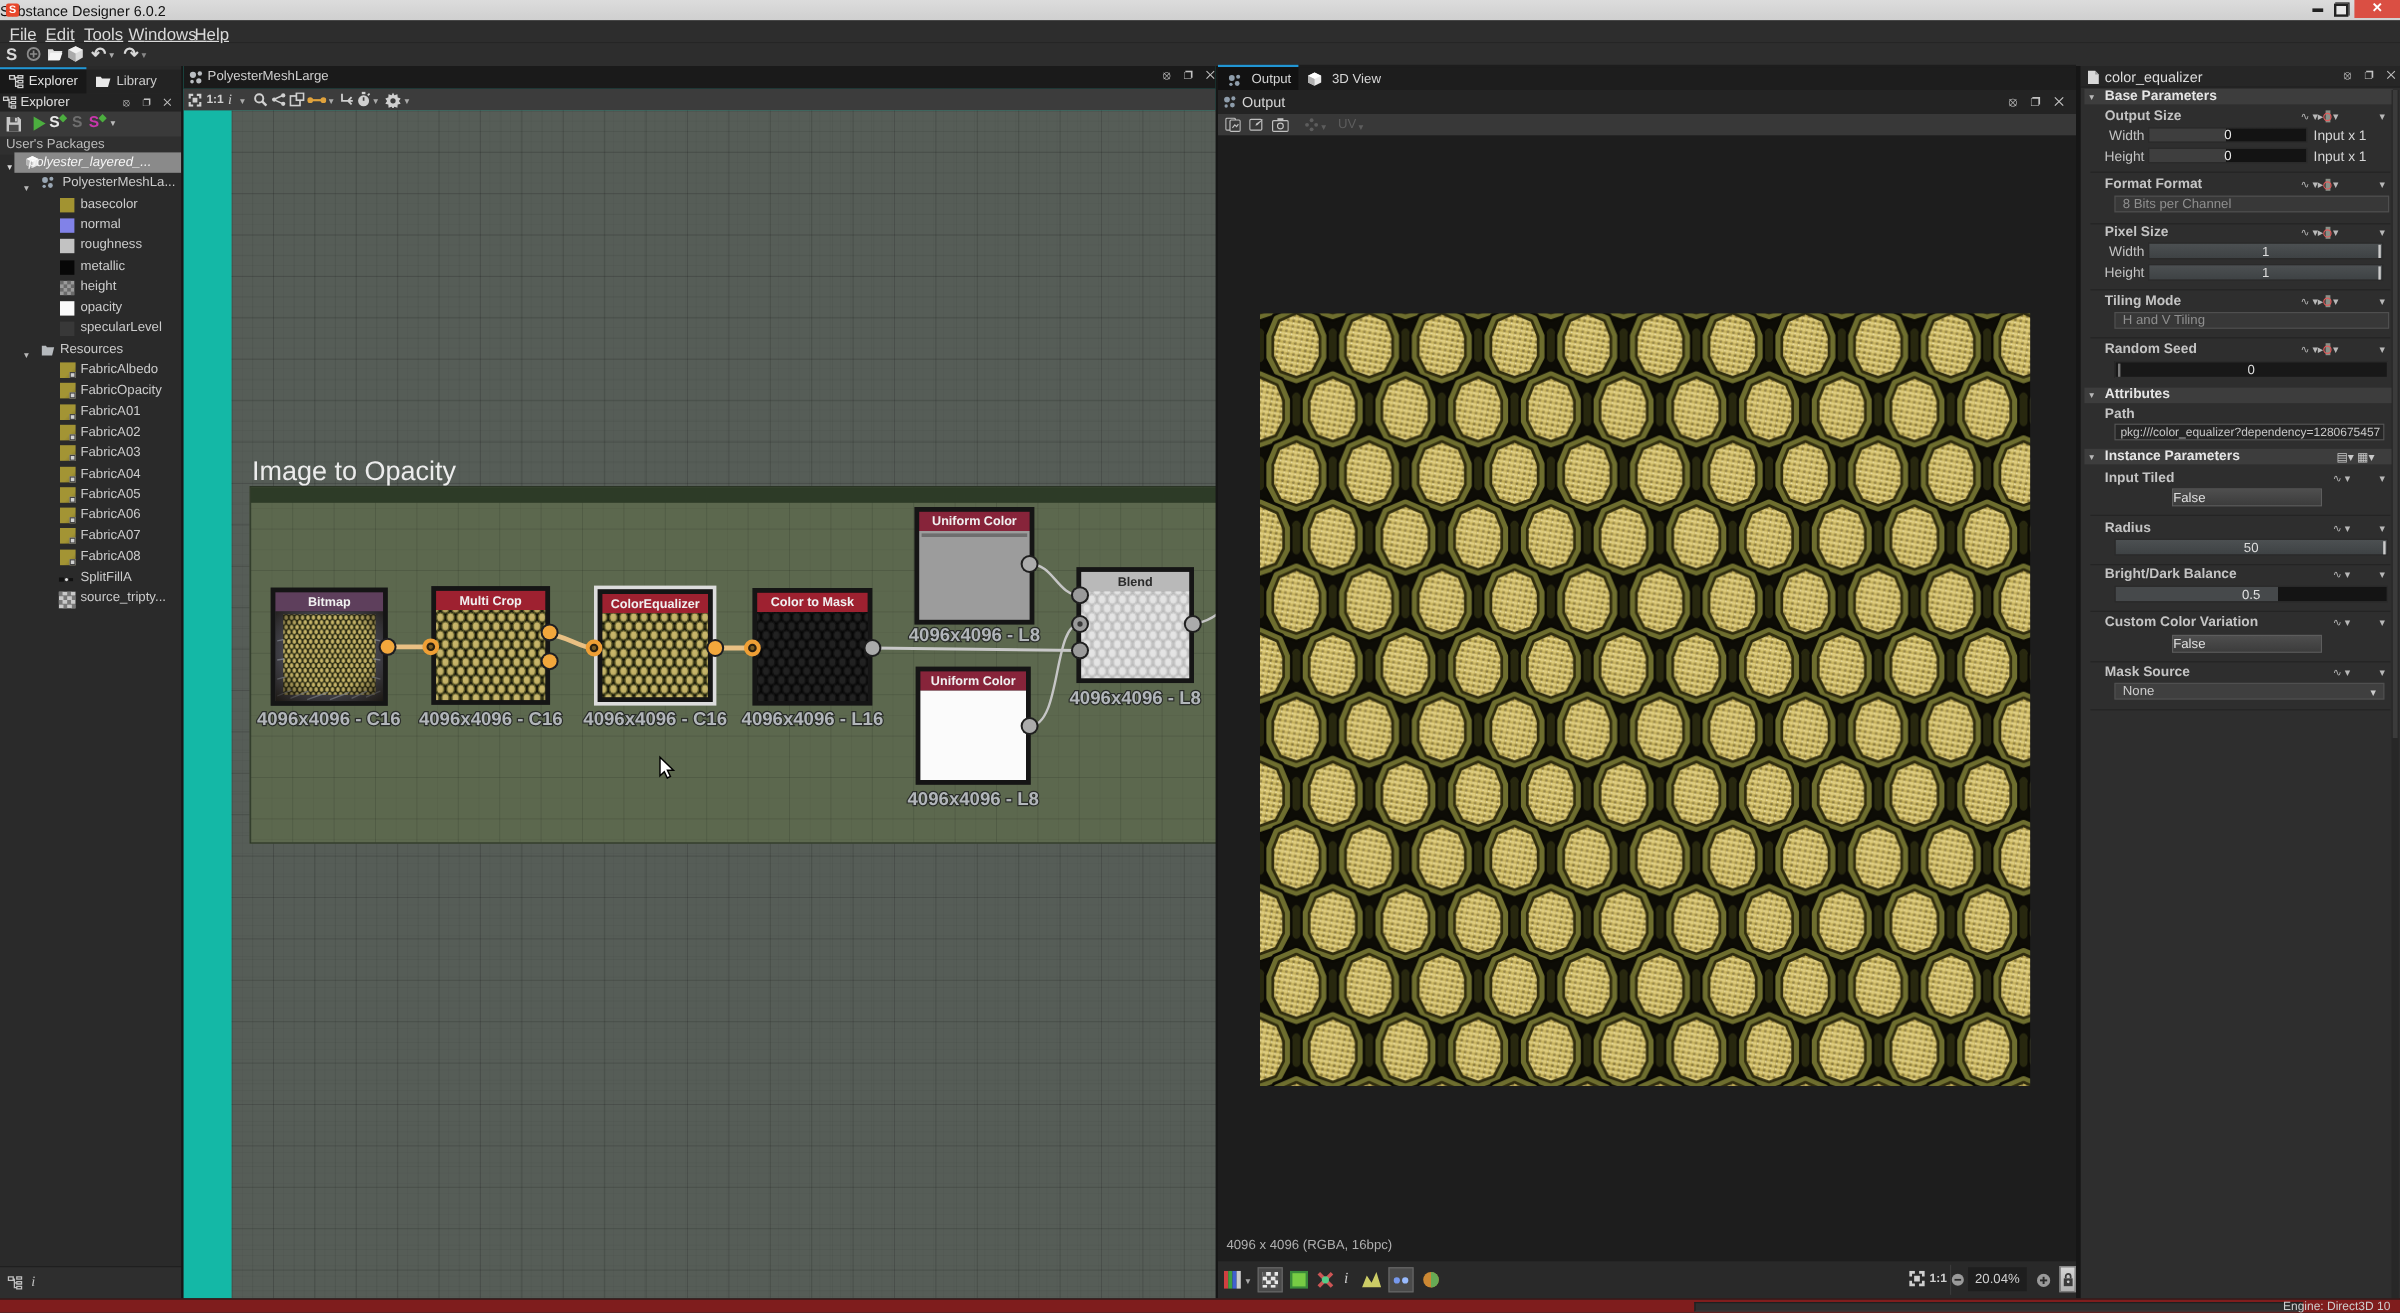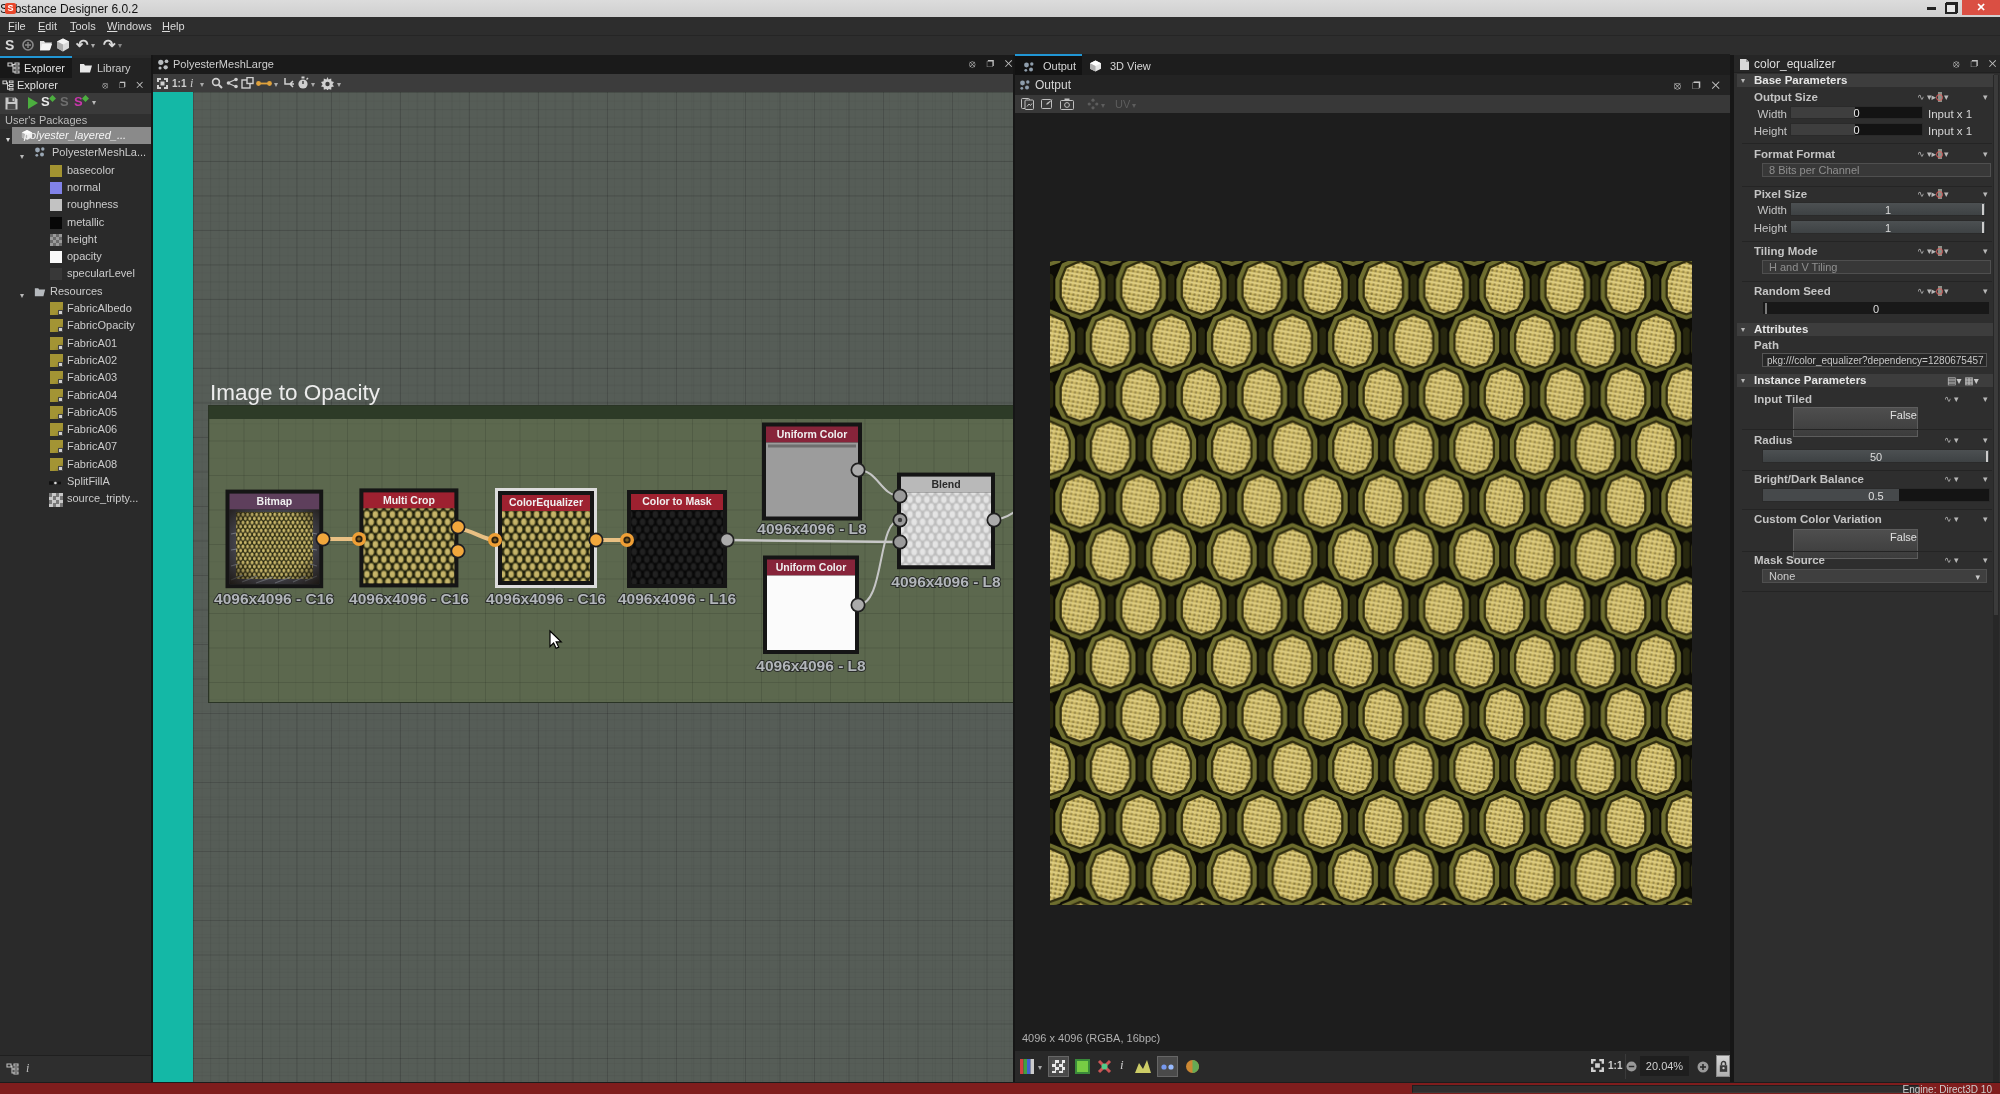--- a/index.html
+++ b/index.html
@@ -11,21 +11,21 @@
 #titletext { left:0; top:2px; width:2000px; text-align:left; font-size:12px; color:#111; }
 #appicon { left:5px; top:2.5px; width:11px; height:11px; background:#e8472b; border-radius:2px; }
 #appicon:after { content:"S"; position:absolute; left:2.6px; top:0.2px; font-size:9px; font-weight:bold; color:#fff; }
 #btnmin { left:1927px; top:7px; width:9px; height:3px; background:#222; }
 #btnmax { left:1945px; top:2px; width:13px; height:12px; }
 #btnmax:before { content:""; position:absolute; right:0; top:0; width:8px; height:7px; border:2px solid #222; }
 #btnmax:after { content:""; position:absolute; left:0; bottom:0; width:8px; height:7px; border:2px solid #222; background:#e7e7e7; }
 #btnclose { left:1962px; top:0; width:38px; height:15px; background:#da4f43; color:#fff; text-align:center; font-size:11px; font-weight:bold; line-height:15px; }
 
 #menubar { left:0; top:17px; width:2000px; height:19px; background:#2d2d2d; border-bottom:1px solid #252525; }
-.menuitem { position:absolute; top:3px; font-size:11px; color:#dadada; }
+.menuitem { position:absolute; top:3px; font-size:14px; color:#dadada;text-decoration:underline; }
 .menuitem span { text-decoration:underline; }
 
 #maintoolbar { left:0; top:36px; width:2000px; height:19px; background:#2d2d2d; }
 .hdricons { position:absolute; font-size:11px; color:#c2c2c2; letter-spacing:4px; }
 
 #leftpanel { left:0; top:55px; width:151px; height:1027px; background:#2a2a2a; }
 #lp-blue { left:0; top:1px; width:72px; height:2px; background:#2196d4; }
 #lp-tabs { left:0; top:3px; width:151px; height:20px; background:#232323; }
 #lp-hdr { left:0; top:23px; width:151px; height:15px; background:#232323; }
 #lp-tool { left:0; top:38px; width:151px; height:21px; background:#3a3a3a; }
@@ -77,21 +77,21 @@
 #proppanel { left:1734px; top:55px; width:266px; height:1027px; background:#2e2e2e; font-size:11px; color:#c8c8c8; }
 #prophdr { left:0; top:0; width:266px; height:18px; background:#262626; border-bottom:1px solid #202020; }
 .sechdr { position:absolute; left:3px; width:257px; height:13px; background:#3d3d3d; font-weight:bold; color:#e6e6e6; font-size:11.5px; line-height:13px; padding-left:17px; }
 .plabel { position:absolute; left:20px; font-weight:bold; color:#c4c4c4; font-size:11.5px; }
 .pslider { position:absolute; background:linear-gradient(#4c5052,#3e4244); border:1px solid #2a2a2a; text-align:center; color:#dddddd; font-size:11px; }
 .pbox { position:absolute; background:#383838; border:1px solid #4f4f4f; color:#8f8f8f; font-size:11px; padding-left:6px; }
 .psep { position:absolute; left:8px; width:250px; height:1px; background:#242424; }
 .rlab { left:0; width:53px; text-align:right; font-size:11.5px; color:#c4c4c4; }
 .wh { left:56px; width:133px; height:13px; background:linear-gradient(90deg,#3e3e3e 0 49%,#131313 49%); border:1px solid #2a2a2a; color:#e8e8e8; font-size:11px; text-align:center; }
 .inx { left:194px; font-size:11.5px; color:#d6d6d6; }
-.pbtn { left:59px; width:125px; height:30px; background:linear-gradient(#4e4e4e,#3c3c3c); border:1px solid #5d5d5d; color:#e0e0e0; font-size:11px; text-align:right; line-height:15px; }
+.pbtn { left:76px; width:125px; height:15px; background:linear-gradient(#4e4e4e,#3c3c3c); border:1px solid #5d5d5d; color:#e0e0e0; font-size:11px; text-align:left; line-height:15px; }
 .picons { position:absolute; color:#b8b8b8; font-size:9px; }
 .redpin { display:inline-block; width:4px; height:10px; background:#8a9088; position:relative; vertical-align:-2px; margin:0 2px; }
 .redpin:after { content:""; position:absolute; left:-2px; top:2px; width:5px; height:5px; border:1.5px solid #e05c5c; border-radius:50%; }
 
 #statusbar { left:0; top:1082px; width:2000px; height:12px; background:#7f1d1d; border-top:1px solid #1c1c1c; }
 #engine { position:absolute; right:8px; top:1px; font-size:10px; color:#cfcfcf; }
 .vdiv { position:absolute; background:#161616; }
 </style>
 </head>
 <body>

